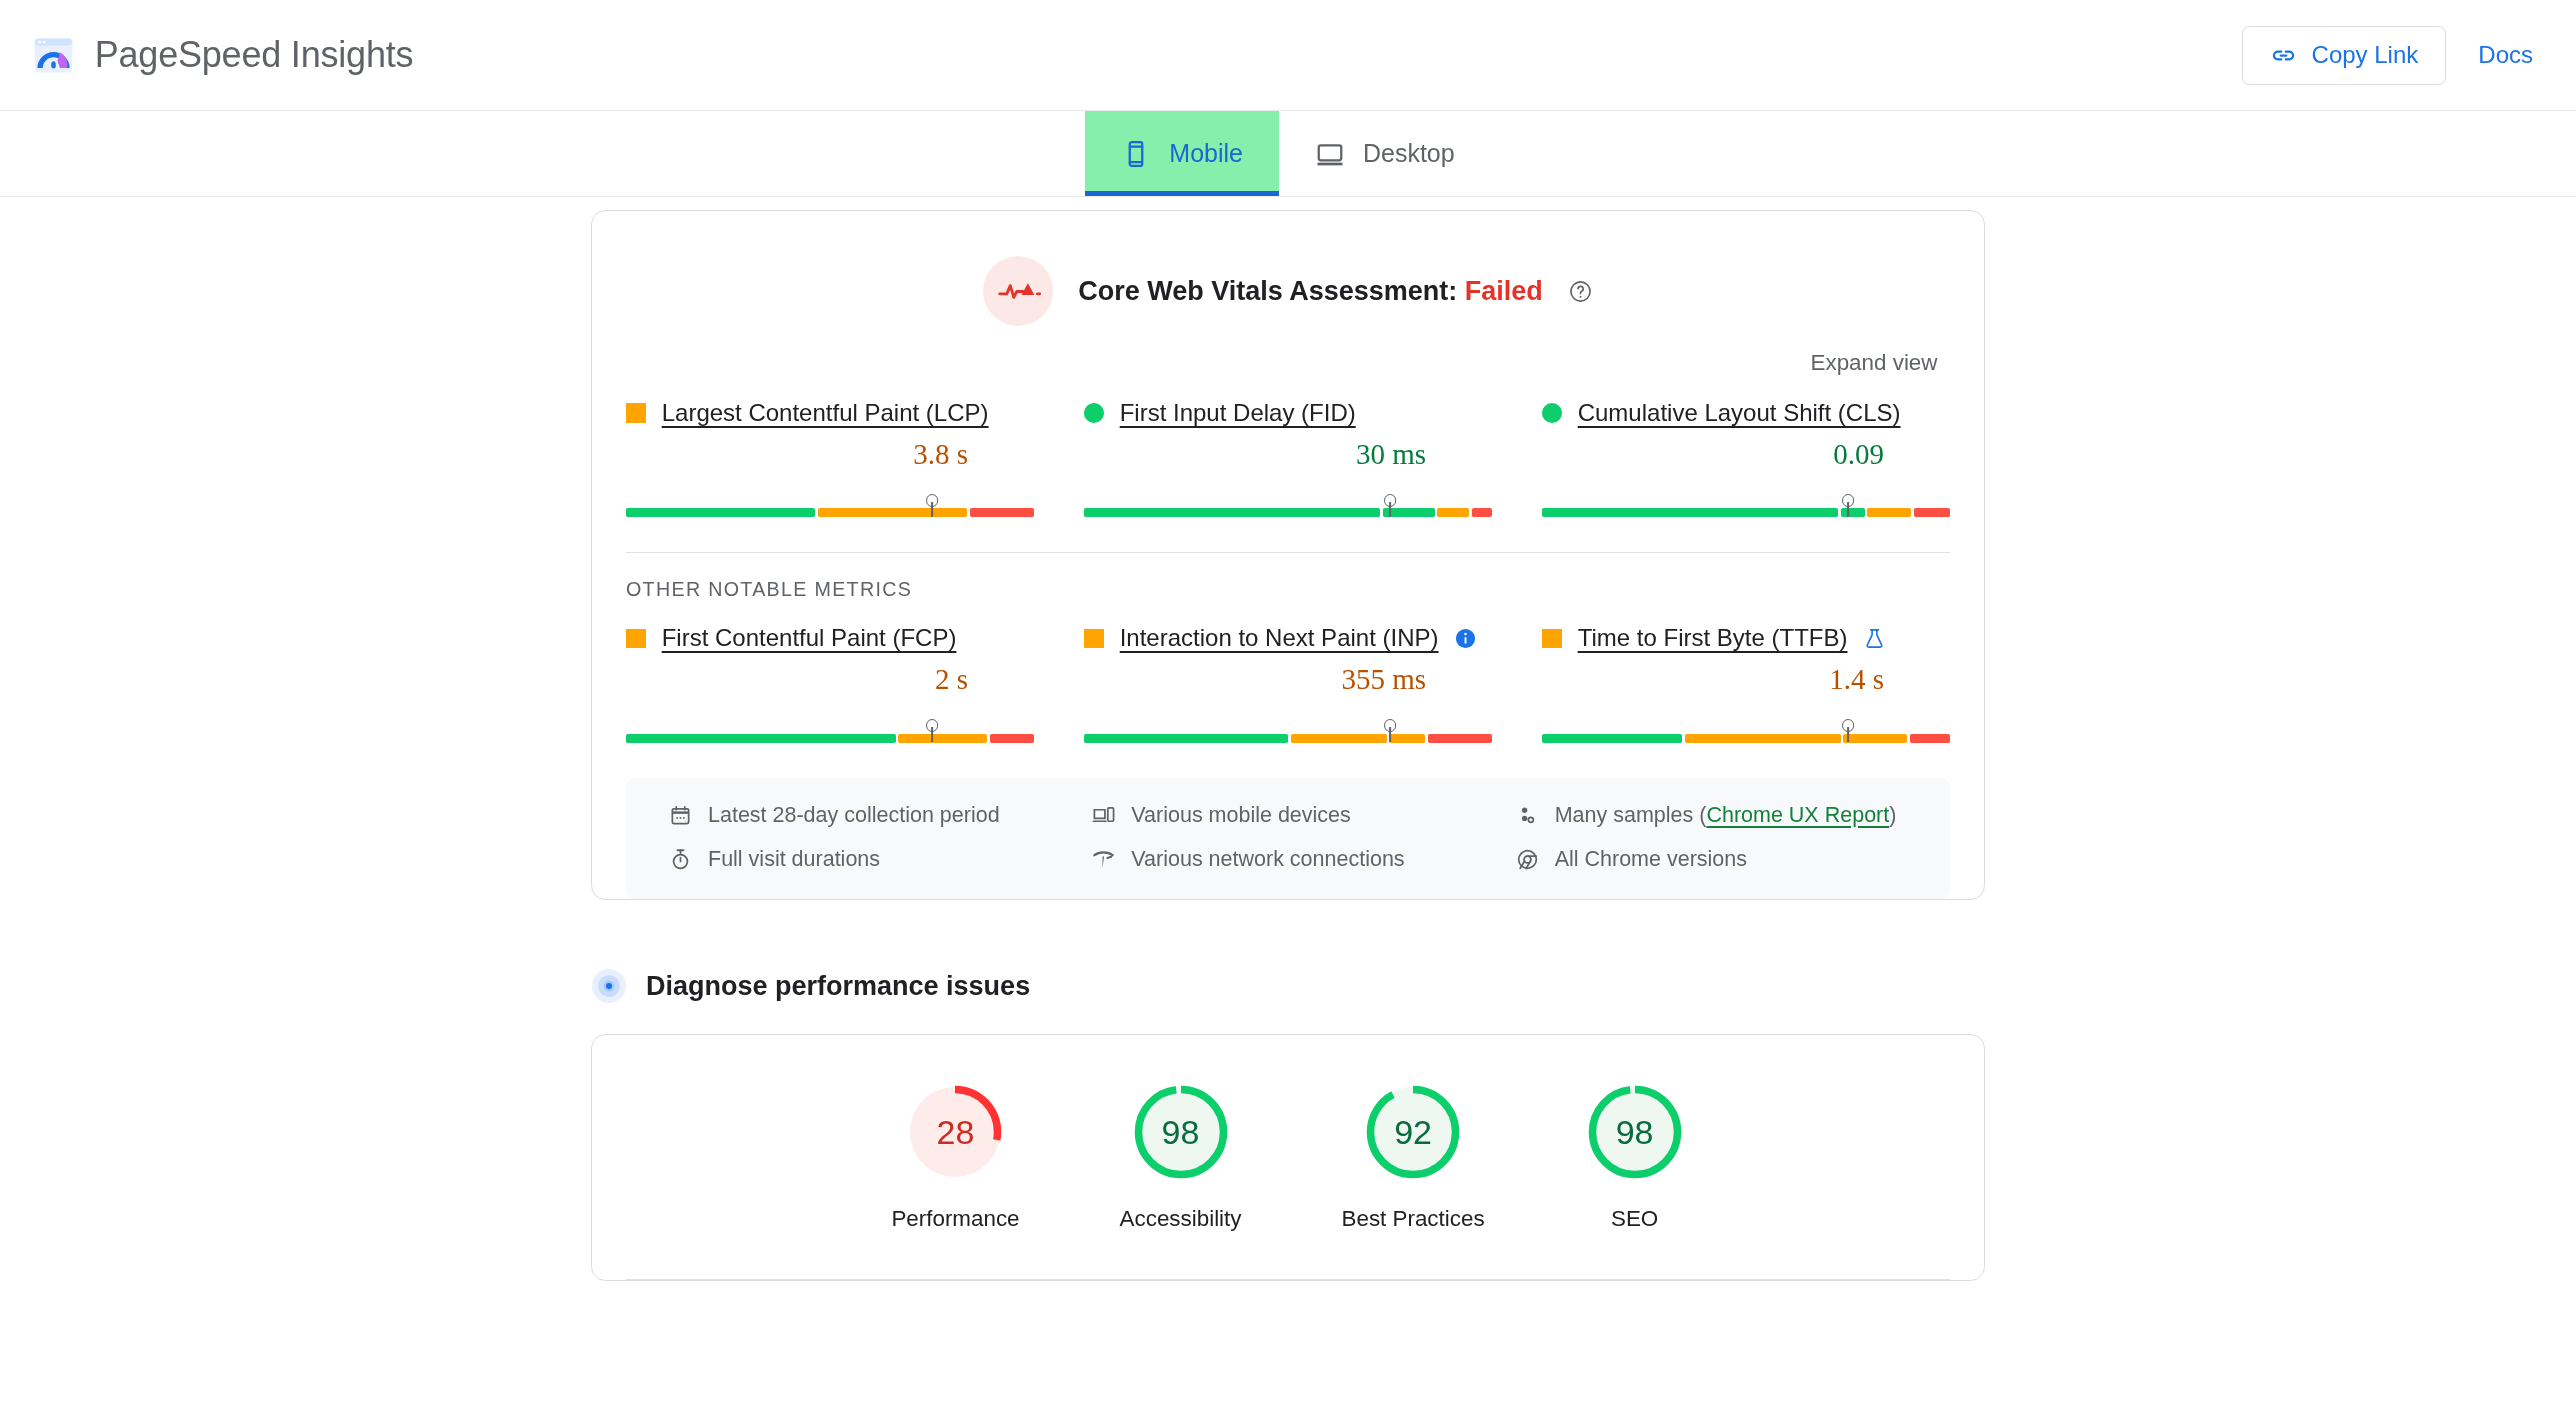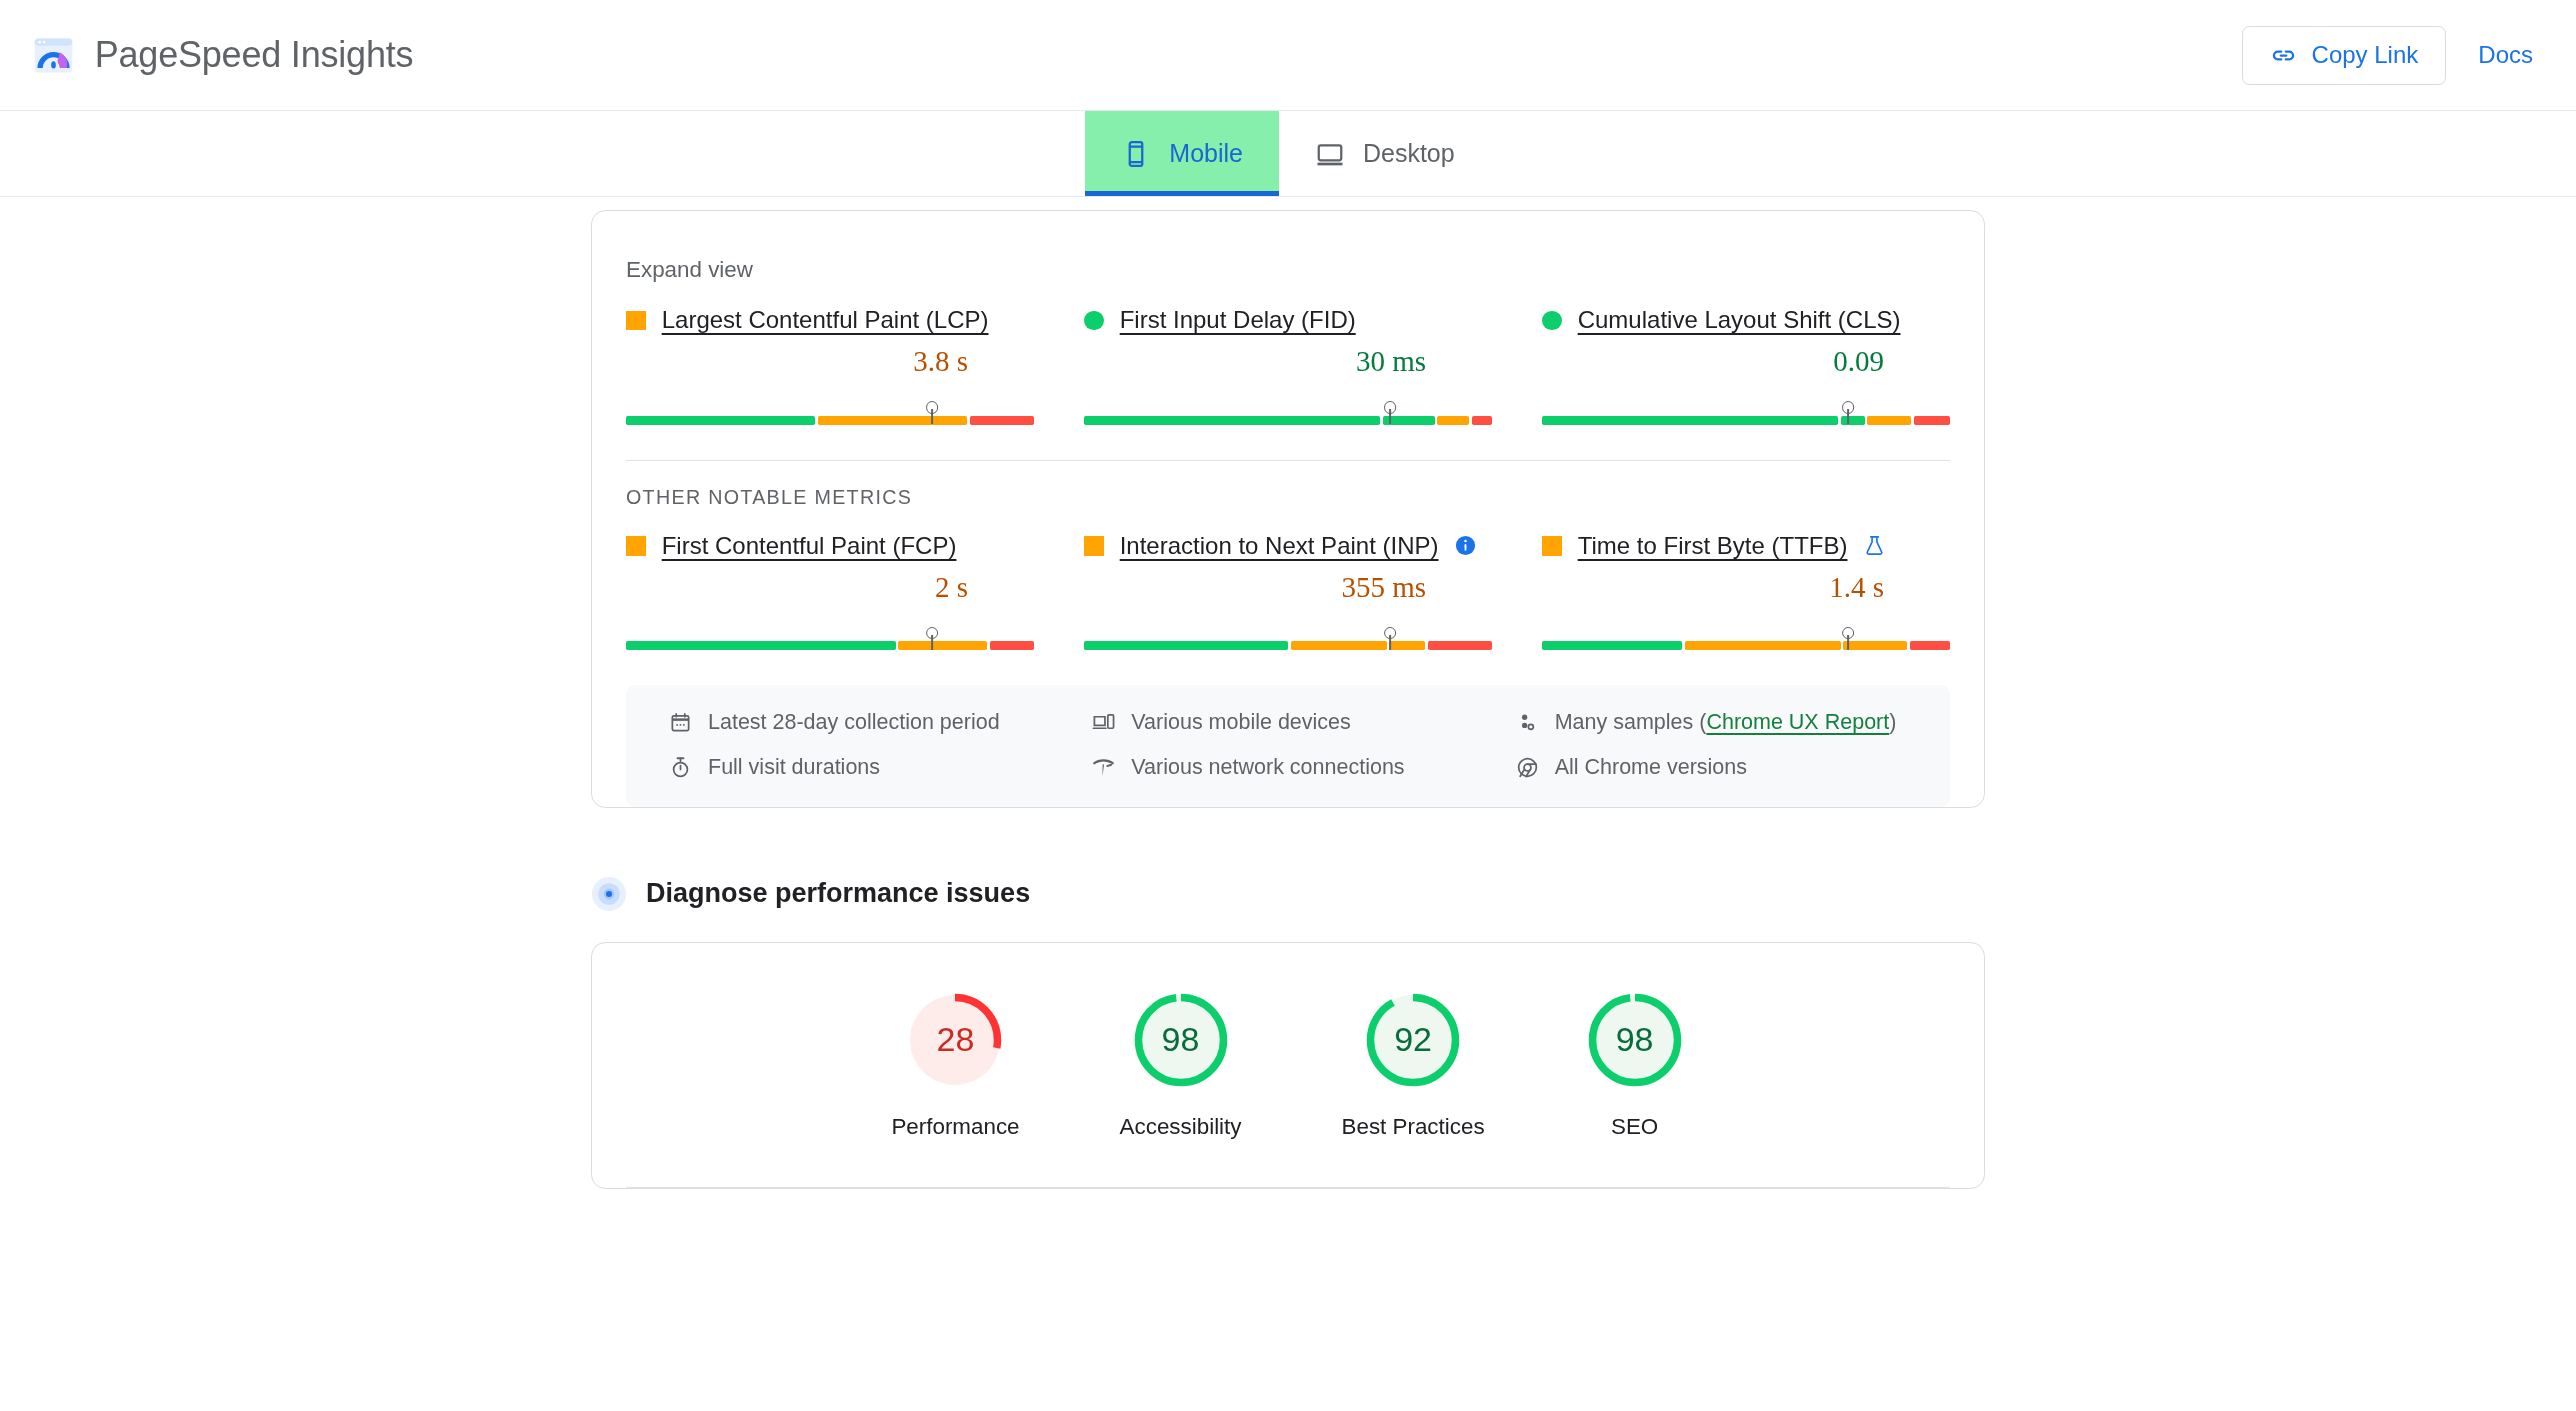--- a/index.html
+++ b/index.html
@@ -74,21 +74,21 @@
   .cwv-badge {
     width: 70px; height: 70px; border-radius: 50%;
     background: #fce8e6; display: flex; align-items: center; justify-content: center;
     flex: none;
   }
   .cwv-badge svg { width: 47px; height: 47px; }
   .cwv-title { font-size: 27px; color: #202124; font-weight: 700; white-space: nowrap; }
   .cwv-title .fail { color: #e5332a; font-weight: 700; }
   .help-icon { width: 25px; height: 25px; flex: none; cursor: pointer; }
 
-  .expand-row { display: flex; justify-content: flex-start; margin-top: 12px; padding-right: 12.5px; }
+  .expand-row { display: flex; justify-content: flex-end; margin-top: 24px; padding-right: 12.5px; }
   .expand-view {
     font-size: 22.4px; color: #5f6368; cursor: pointer; background: none;
     border: none; font-family: inherit;
   }
 
   .metrics-grid {
     display: grid; grid-template-columns: repeat(3, 1fr); gap: 0 50px;
     margin-top: 23px;
   }
   .metric { padding-bottom: 5.4px; }
@@ -201,20 +201,38 @@
     </svg>
     <span>Desktop</span>
   </div>
 </div>
 
 <div class="page">
 <div class="content">
 
   <div class="card cwv-card">
 
+    <div class="cwv-head">
+      <div class="cwv-badge">
+        <svg viewBox="0 0 40 40">
+          <path d="M4 22h6l3-7 3 10 2.5-5H24" fill="none" stroke="#e5332a" stroke-width="2.4" stroke-linecap="round" stroke-linejoin="round"></path>
+          <path d="M28 13l5.5 10h-11z" fill="#e5332a"></path>
+          <path d="M36 22h2" stroke="#e5332a" stroke-width="2.4" stroke-linecap="round"></path>
+        </svg>
+      </div>
+      <div class="cwv-title">
+        <span>Core Web Vitals Assessment:</span>
+        <span class="fail">Failed</span>
+      </div>
+      <svg class="help-icon" viewBox="0 0 24 24" fill="none" stroke="#5f6368" stroke-width="1.6">
+        <circle cx="12" cy="12" r="9.2"></circle>
+        <path d="M9.6 9.3a2.5 2.5 0 1 1 3.2 2.6c-.6.3-.8.8-.8 1.5v.5" stroke-linecap="round"></path>
+        <circle cx="12" cy="17" r="0.9" fill="#5f6368" stroke="none"></circle>
+      </svg>
+    </div>
 
     <div class="expand-row">
       <button class="expand-view">Expand view</button>
     </div>
 
     <div class="metrics-grid">
 
       <div class="metric">
         <div class="metric-head">
           <span class="swatch sq-orange"></span>

